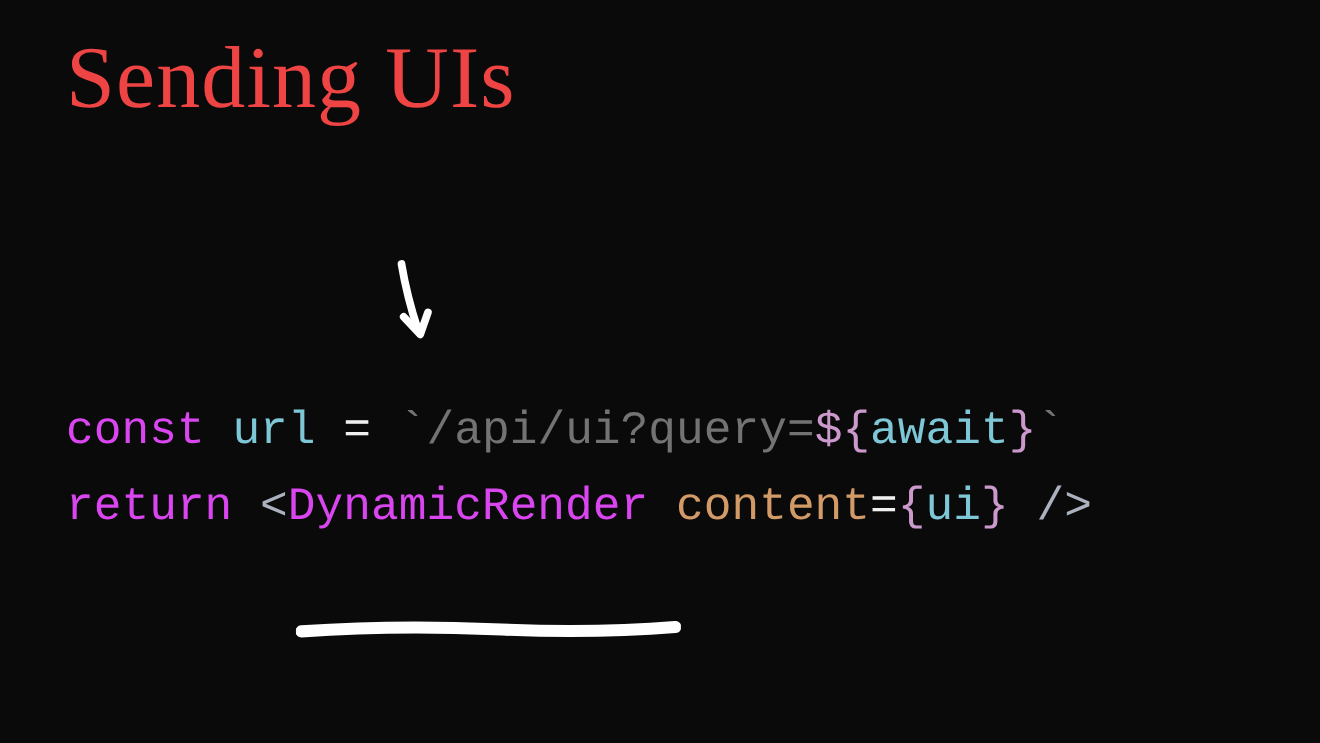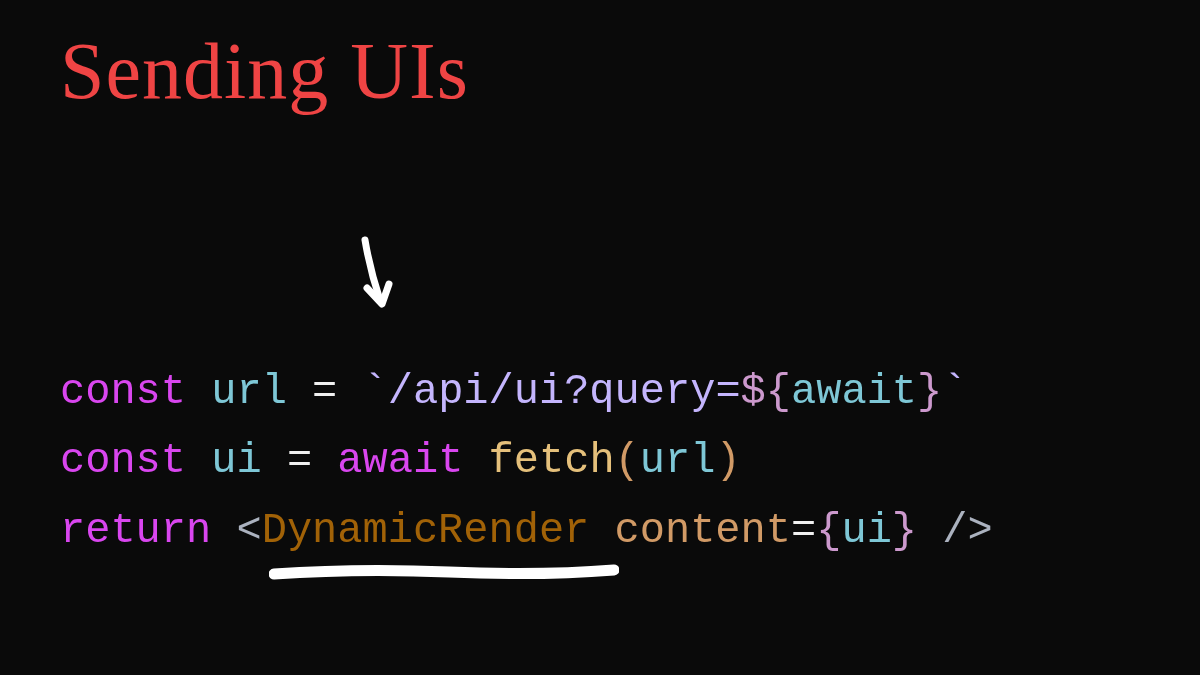--- a/index.html
+++ b/index.html
@@ -37,25 +37,25 @@
       top: 358px;
       left: 60px;
       font-family: 'Consolas', 'Monaco', 'Courier New', monospace;
       font-size: 42px;
       line-height: 1.65;
       white-space: nowrap;
     }
     .kw { color: #d946ef; }
     .var { color: #7ec7d6; }
     .op { color: #f0f0f0; }
-    .str { color: #c4b5fd; }
+    .str { color: #737373; }
     .interp { color: #cc99cd; }
     .fn { color: #e5c07b; }
     .paren { color: #d19a66; }
-    .comp { color: #a16207; text-align: right; }
+    .comp { color: #d946ef; text-align: right; }
     .attr { color: #d19a66; }
     .brace { color: #cc99cd; }
     .punct { color: #abb2bf; }
     .underline {
       position: absolute;
       top: 562px;
       left: 269px;
       width: 350px;
       height: 30px;
     }
@@ -76,31 +76,20 @@
   <div>
     <span class="kw">const</span>
     <span> </span>
     <span class="var">url</span>
     <span> </span>
     <span class="op">=</span>
     <span> </span>
     <span class="str">`/api/ui?query=</span><span class="interp">${</span><span class="var">await</span><span class="interp">}</span><span class="str">`</span>
   </div>
   <div>
-    <span class="kw">const</span>
-    <span> </span>
-    <span class="var">ui</span>
-    <span> </span>
-    <span class="op">=</span>
-    <span> </span>
-    <span class="kw">await</span>
-    <span> </span>
-    <span class="fn">fetch</span><span class="paren">(</span><span class="var">url</span><span class="paren">)</span>
-  </div>
-  <div>
     <span class="kw">return</span>
     <span> </span>
     <span class="punct">&lt;</span><span class="comp">DynamicRender</span>
     <span> </span>
     <span class="attr">content</span><span class="op">=</span><span class="brace">{</span><span class="var">ui</span><span class="brace">}</span>
     <span> </span>
     <span class="punct">/&gt;</span>
   </div>
 </div>
 

